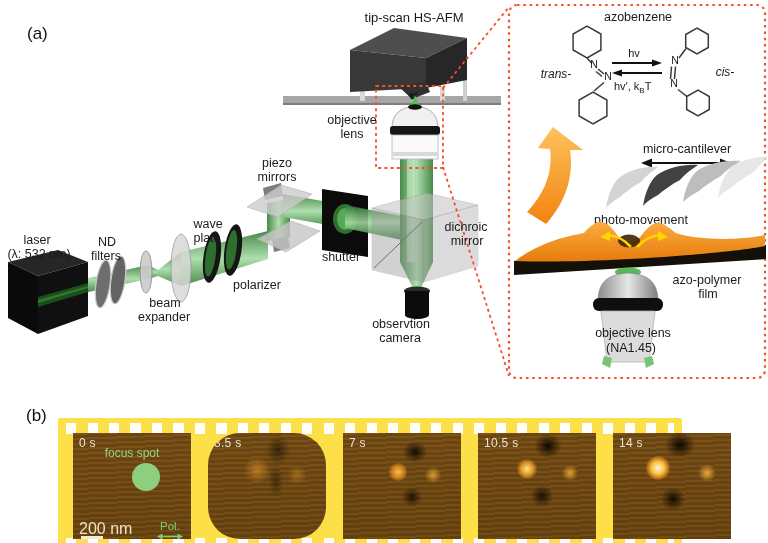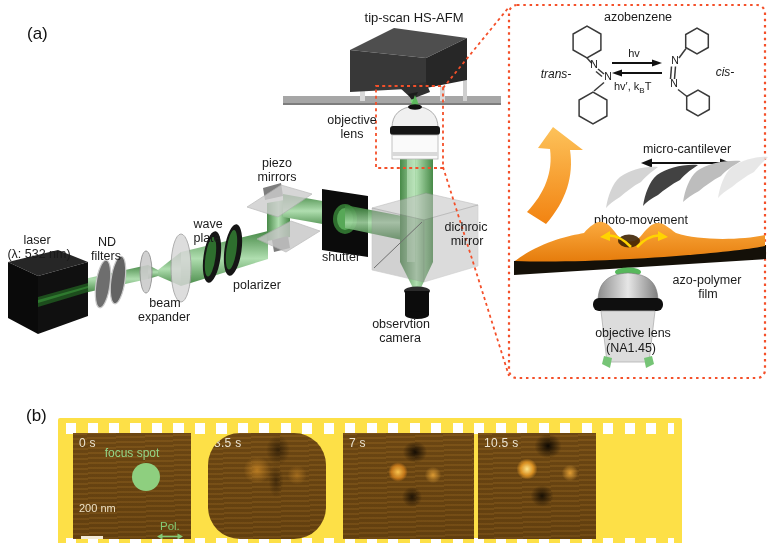--- a/index.html
+++ b/index.html
@@ -23,39 +23,39 @@
      radial-gradient(ellipse 16px 20px at 70px 17px, rgba(10,5,0,.55), transparent 75%),
      radial-gradient(ellipse 10px 22px at 68px 48px, rgba(10,5,0,.42), transparent 75%),
      repeating-linear-gradient(178deg,rgba(255,195,95,.06) 0 2px,rgba(0,0,0,.08) 2px 5px),
      linear-gradient(#744c14,#6a4410); border-radius: 32px;}
   .f3{background:
      radial-gradient(circle 13px at 55px 39px, rgba(255,200,80,.95), rgba(250,150,30,.6) 50%, transparent 75%),
      radial-gradient(circle 11px at 90px 42px, rgba(255,180,60,.75), transparent 75%),
      radial-gradient(ellipse 17px 15px at 72px 19px, rgba(5,2,0,.85), transparent 72%),
      radial-gradient(ellipse 14px 14px at 69px 64px, rgba(5,2,0,.75), transparent 72%),
      repeating-linear-gradient(178deg,rgba(255,195,95,.06) 0 2px,rgba(0,0,0,.08) 2px 5px),
-     linear-gradient(#744c14,#6a4410); padding-left: 13px;}
+     linear-gradient(#744c14,#6a4410);}
   .f4{background:
      radial-gradient(circle 14px at 49px 36px, rgba(255,230,140,.98), rgba(255,170,40,.75) 45%, transparent 75%),
      radial-gradient(circle 11px at 92px 40px, rgba(255,180,60,.8), transparent 75%),
      radial-gradient(ellipse 19px 17px at 70px 13px, rgba(4,2,0,.9), transparent 72%),
      radial-gradient(ellipse 16px 15px at 64px 63px, rgba(4,2,0,.8), transparent 72%),
      repeating-linear-gradient(178deg,rgba(255,195,95,.06) 0 2px,rgba(0,0,0,.08) 2px 5px),
      linear-gradient(#744c14,#6a4410);}
   .f5{background:
      radial-gradient(circle 16px at 45px 35px, #fff6dc, rgba(255,200,70,.95) 40%, rgba(250,145,25,.55) 65%, transparent 78%),
      radial-gradient(circle 12px at 94px 40px, rgba(255,185,65,.85), transparent 75%),
      radial-gradient(ellipse 21px 18px at 67px 12px, rgba(3,1,0,.92), transparent 72%),
      radial-gradient(ellipse 17px 16px at 60px 66px, rgba(3,1,0,.85), transparent 72%),
      repeating-linear-gradient(178deg,rgba(255,195,95,.06) 0 2px,rgba(0,0,0,.08) 2px 5px),
      linear-gradient(#744c14,#6a4410);}
   .t{position:absolute;top:3px;left:6px;font-size:12px;color:#ece4d2;letter-spacing:.3px;}
   .focus-label{position:absolute;top:13px;left:0;right:0;text-align:center;font-size:12px;color:#93d487;}
   .focus-dot{position:absolute;left:59px;top:30px;width:28px;height:28px;border-radius:50%;background:#8ecf7f;}
-  .scale-text{position:absolute;left:6px;top:69px;font-size:11px;color:#eee2c6;}
+  .scale-text{position:absolute;left:6px;top:87px;font-size:16px;color:#eee2c6;}
   .scale-bar{position:absolute;left:8px;top:103px;width:22px;height:3px;background:#f3ead6;}
   .pol-text{position:absolute;left:87px;top:87px;font-size:11.5px;color:#84ca74;text-align:right;}
   .pol-arrow{position:absolute;left:84px;top:99px;}
 </style>
 </head>
 <body>
 
 <div id="stage">
 
   <div class="panel-label" style="left:27px;top:24px;">(a)</div>
@@ -307,15 +307,18 @@
 
     <div class="frame f2" style="left:150px;">
       <span class="t">3.5 s</span>
     </div>
     <div class="frame f3" style="left:285px;">
       <span class="t">7 s</span>
     </div>
     <div class="frame f4" style="left:420px;">
       <span class="t">10.5 s</span>
     </div>
+    <div class="frame f5" style="left:555px;">
+      <span class="t">14 s</span>
+    </div>
   </div>
 
 </div>
 
 </body></html>

